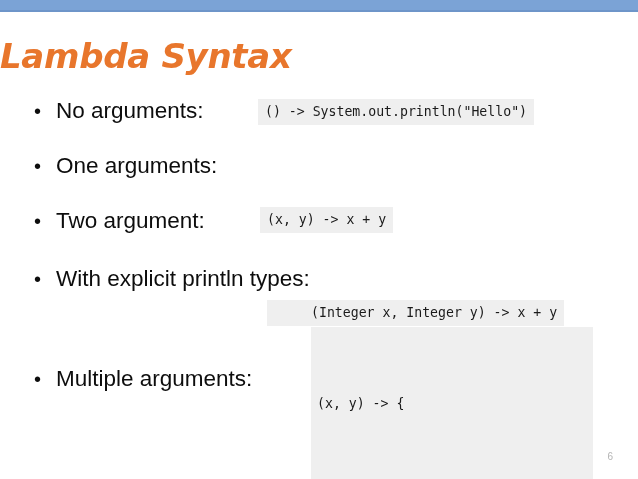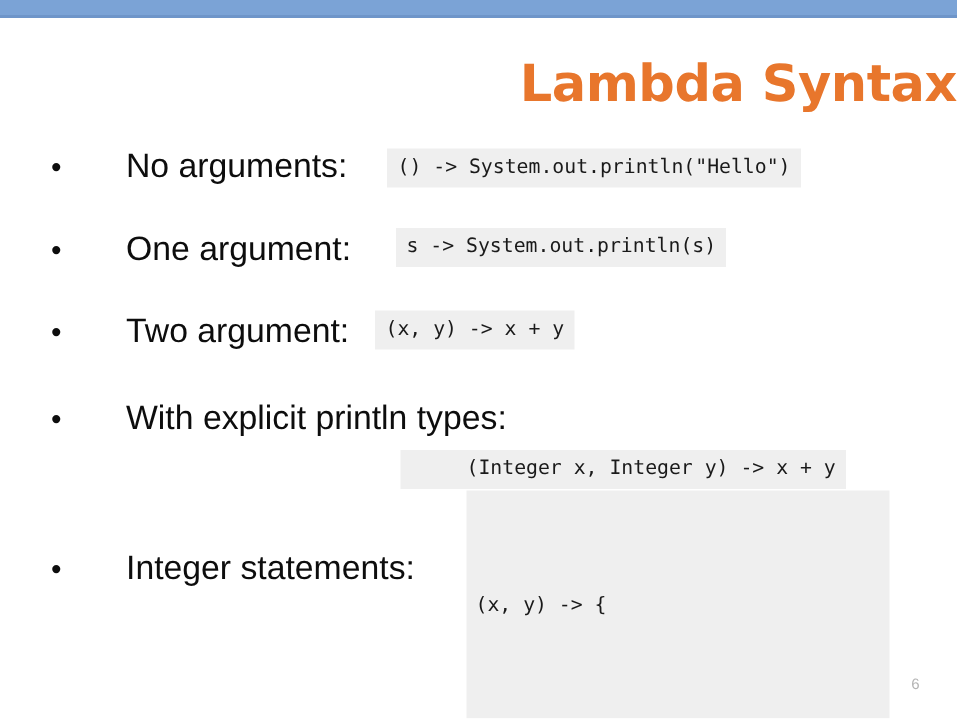--- a/index.html
+++ b/index.html
@@ -30,28 +30,29 @@
     height: 10px;
     background: #7BA3D6;
     border-bottom: 2px solid #6E95C9;
   }
   
   .slide-title {
     position: absolute;
     left: 0;
     top: 36px;
     width: 638px;
-    text-align: right;
+    text-align: left;
     color: #E8762C;
     font-family: "DejaVu Sans", sans-serif;
     font-weight: bold;
     font-size: 34px;
     letter-spacing: -0.3px;
     line-height: 40px;
     white-space: nowrap;
+    font-style: italic;
   }
   
   .bullet {
     position: absolute;
     left: 34px;
     display: flex;
     align-items: baseline;
     color: #0D0D0D;
     font-family: "Liberation Sans", sans-serif;
     font-size: 22.5px;
@@ -60,21 +61,20 @@
   }
   .bullet .dot {
     display: inline-block;
     width: 22px;
     font-size: 20px;
     color: #0D0D0D;
     flex: 0 0 22px;
   }
   .bullet .btext {
     display: inline-block;
-    margin-left: 28px;
   }
   .b1 { top: 98px; }
   .b2 { top: 153px; }
   .b3 { top: 208px; }
   .b4 { top: 266px; }
   .b5 { top: 366px; }
 
   
   .code {
     position: absolute;
@@ -82,21 +82,21 @@
     color: #1A1A1A;
     font-family: "DejaVu Sans Mono", monospace;
     font-size: 13.2px;
     line-height: 17px;
     white-space: pre;
     padding: 4px 7px 5px 7px;
     box-sizing: border-box;
   }
   .code-1 { left: 258px; top: 99px; }
   .code-2 { left: 264px; top: 152px; }
-  .code-3 { left: 250px; top: 207px; }
+  .code-3 { left: 260px; top: 207px; }
   .code-4 { left: 267px; top: 300px; padding-left: 44px; }
 
   .code-block {
     position: absolute;
     left: 311px;
     top: 327px;
     width: 282px;
     background: #EFEFEF;
     color: #1A1A1A;
     font-family: "DejaVu Sans Mono", monospace;
@@ -130,39 +130,38 @@
   <div class="slide-title">Lambda Syntax</div>
 
   <div class="bullet b1">
     <span class="dot">•</span>
     <span class="btext">No arguments:</span>
   </div>
   <div class="code code-1">() -&gt; System.out.println("Hello")</div>
 
   <div class="bullet b2">
     <span class="dot">•</span>
-    <span class="btext">One argument:</span>
+    <span class="btext">One arguments:</span>
   </div>
-  <div class="code code-2">s -&gt; System.out.println(s)</div>
 
   <div class="bullet b3">
     <span class="dot">•</span>
     <span class="btext">Two argument:</span>
   </div>
   <div class="code code-3">(x, y) -&gt; x + y</div>
 
   <div class="bullet b4">
     <span class="dot">•</span>
     <span class="btext">With explicit println types:</span>
   </div>
   <div class="code code-4">(Integer x, Integer y) -&gt; x + y</div>
 
   <div class="bullet b5">
     <span class="dot">•</span>
-    <span class="btext">Integer statements:</span>
+    <span class="btext">Multiple arguments:</span>
   </div>
 
   <div class="code-block">
     <span class="ln">(x, y) -&gt; {</span>
     <span class="ln">    System.out.println(x);</span>
     
     
     
   </div>
 

